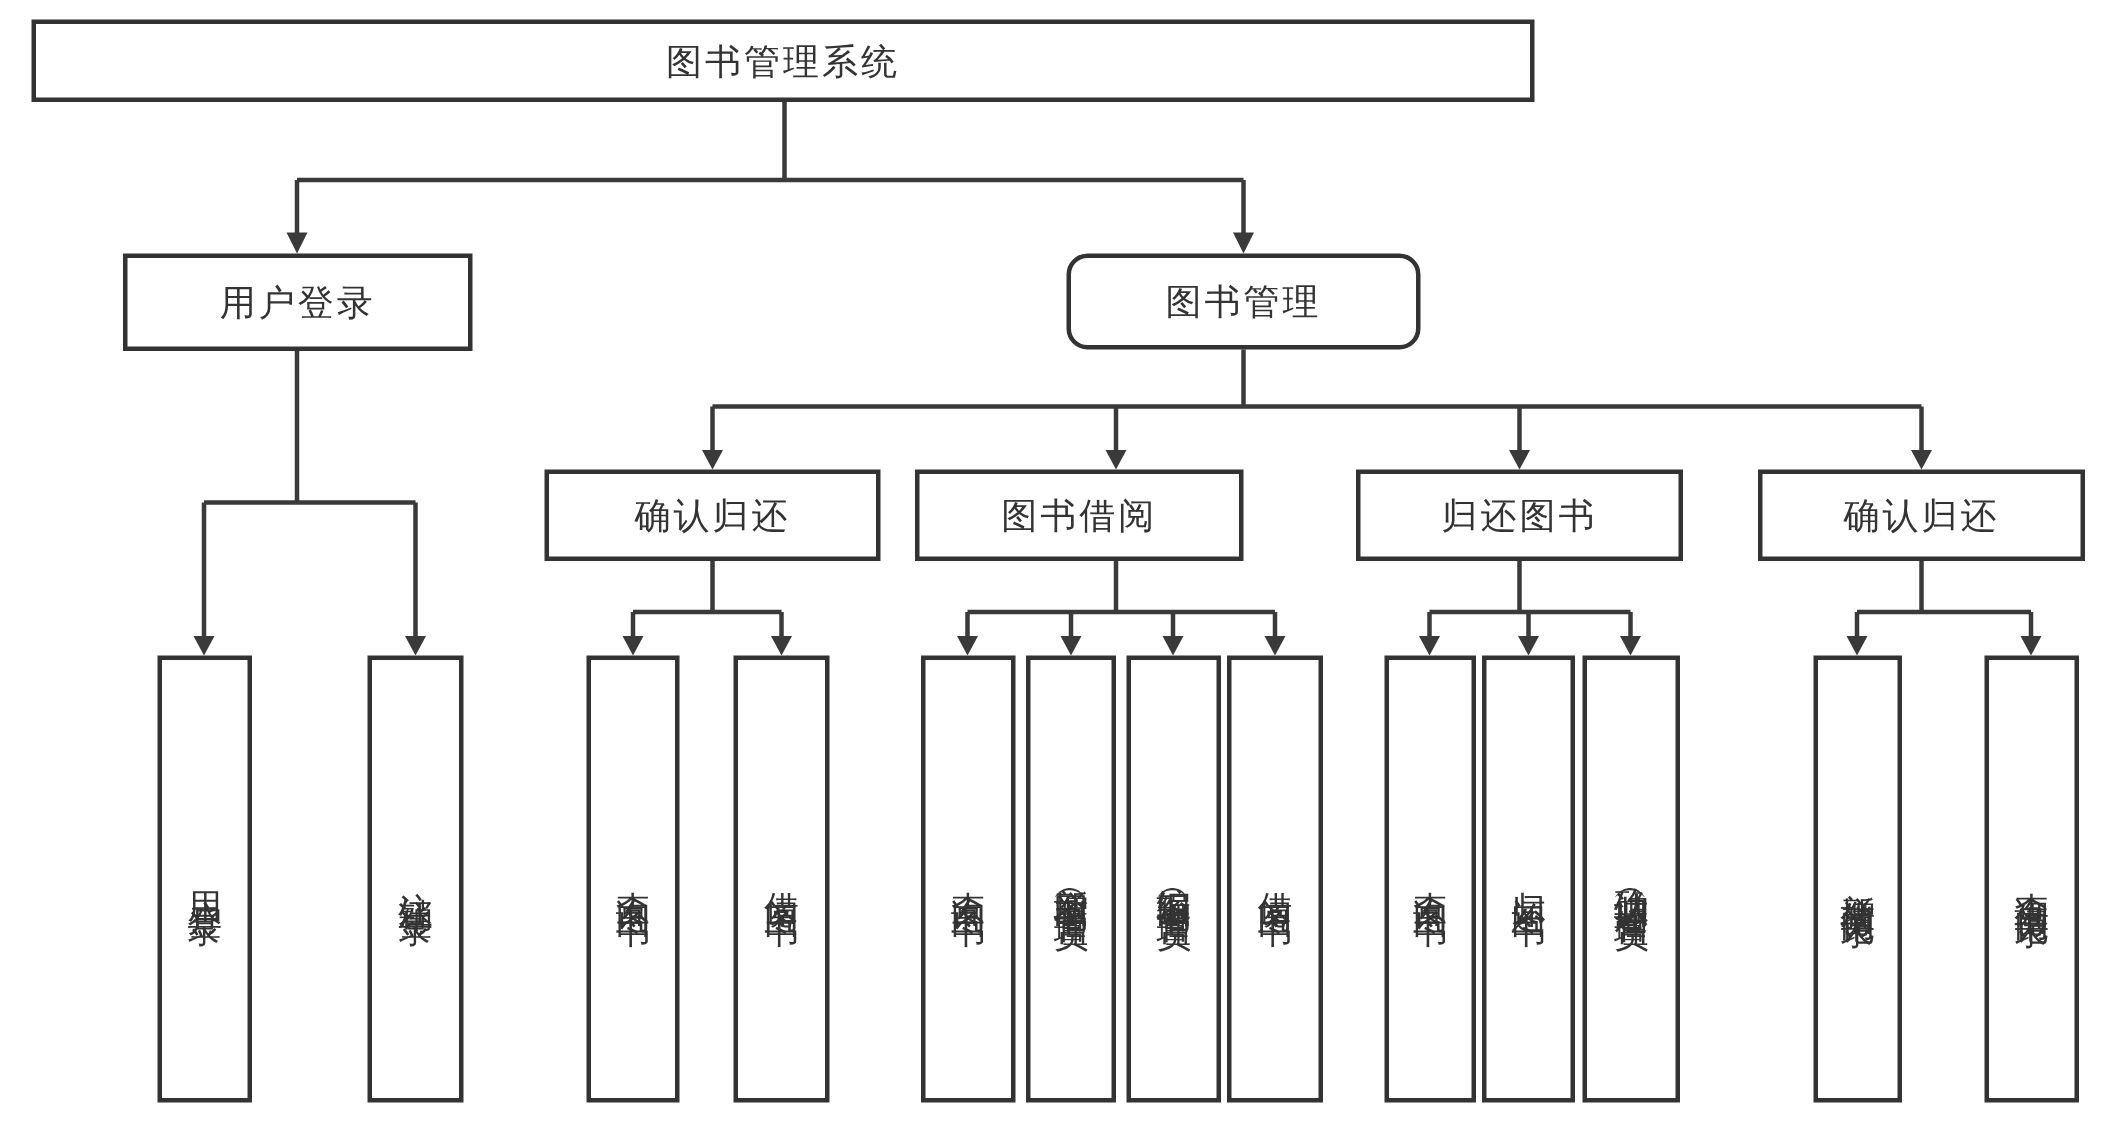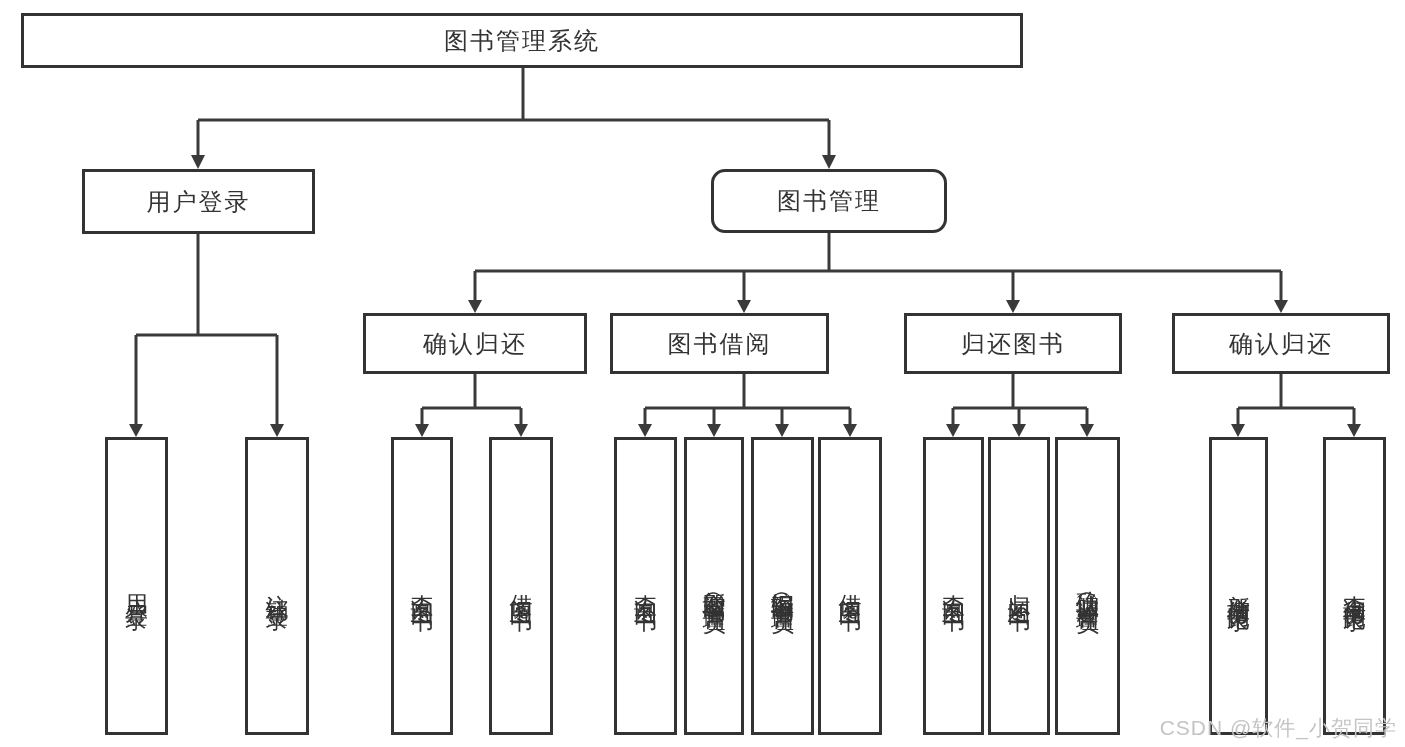--- a/index.html
+++ b/index.html
@@ -192,15 +192,14 @@
     <span class="vtext long">确认归还（管理员）</span>
   </div>
 
   <div class="node vbox" style="left:1209px; width:59px;">
     <span class="vtext long">新增借阅记录</span>
   </div>
   <div class="node vbox" style="left:1323px; width:63px;">
     <span class="vtext long">查询借阅记录</span>
   </div>
 
-  <div class="watermark">CSDN @软件_小贺同学</div>
 
 </div>
 
 </body></html>

